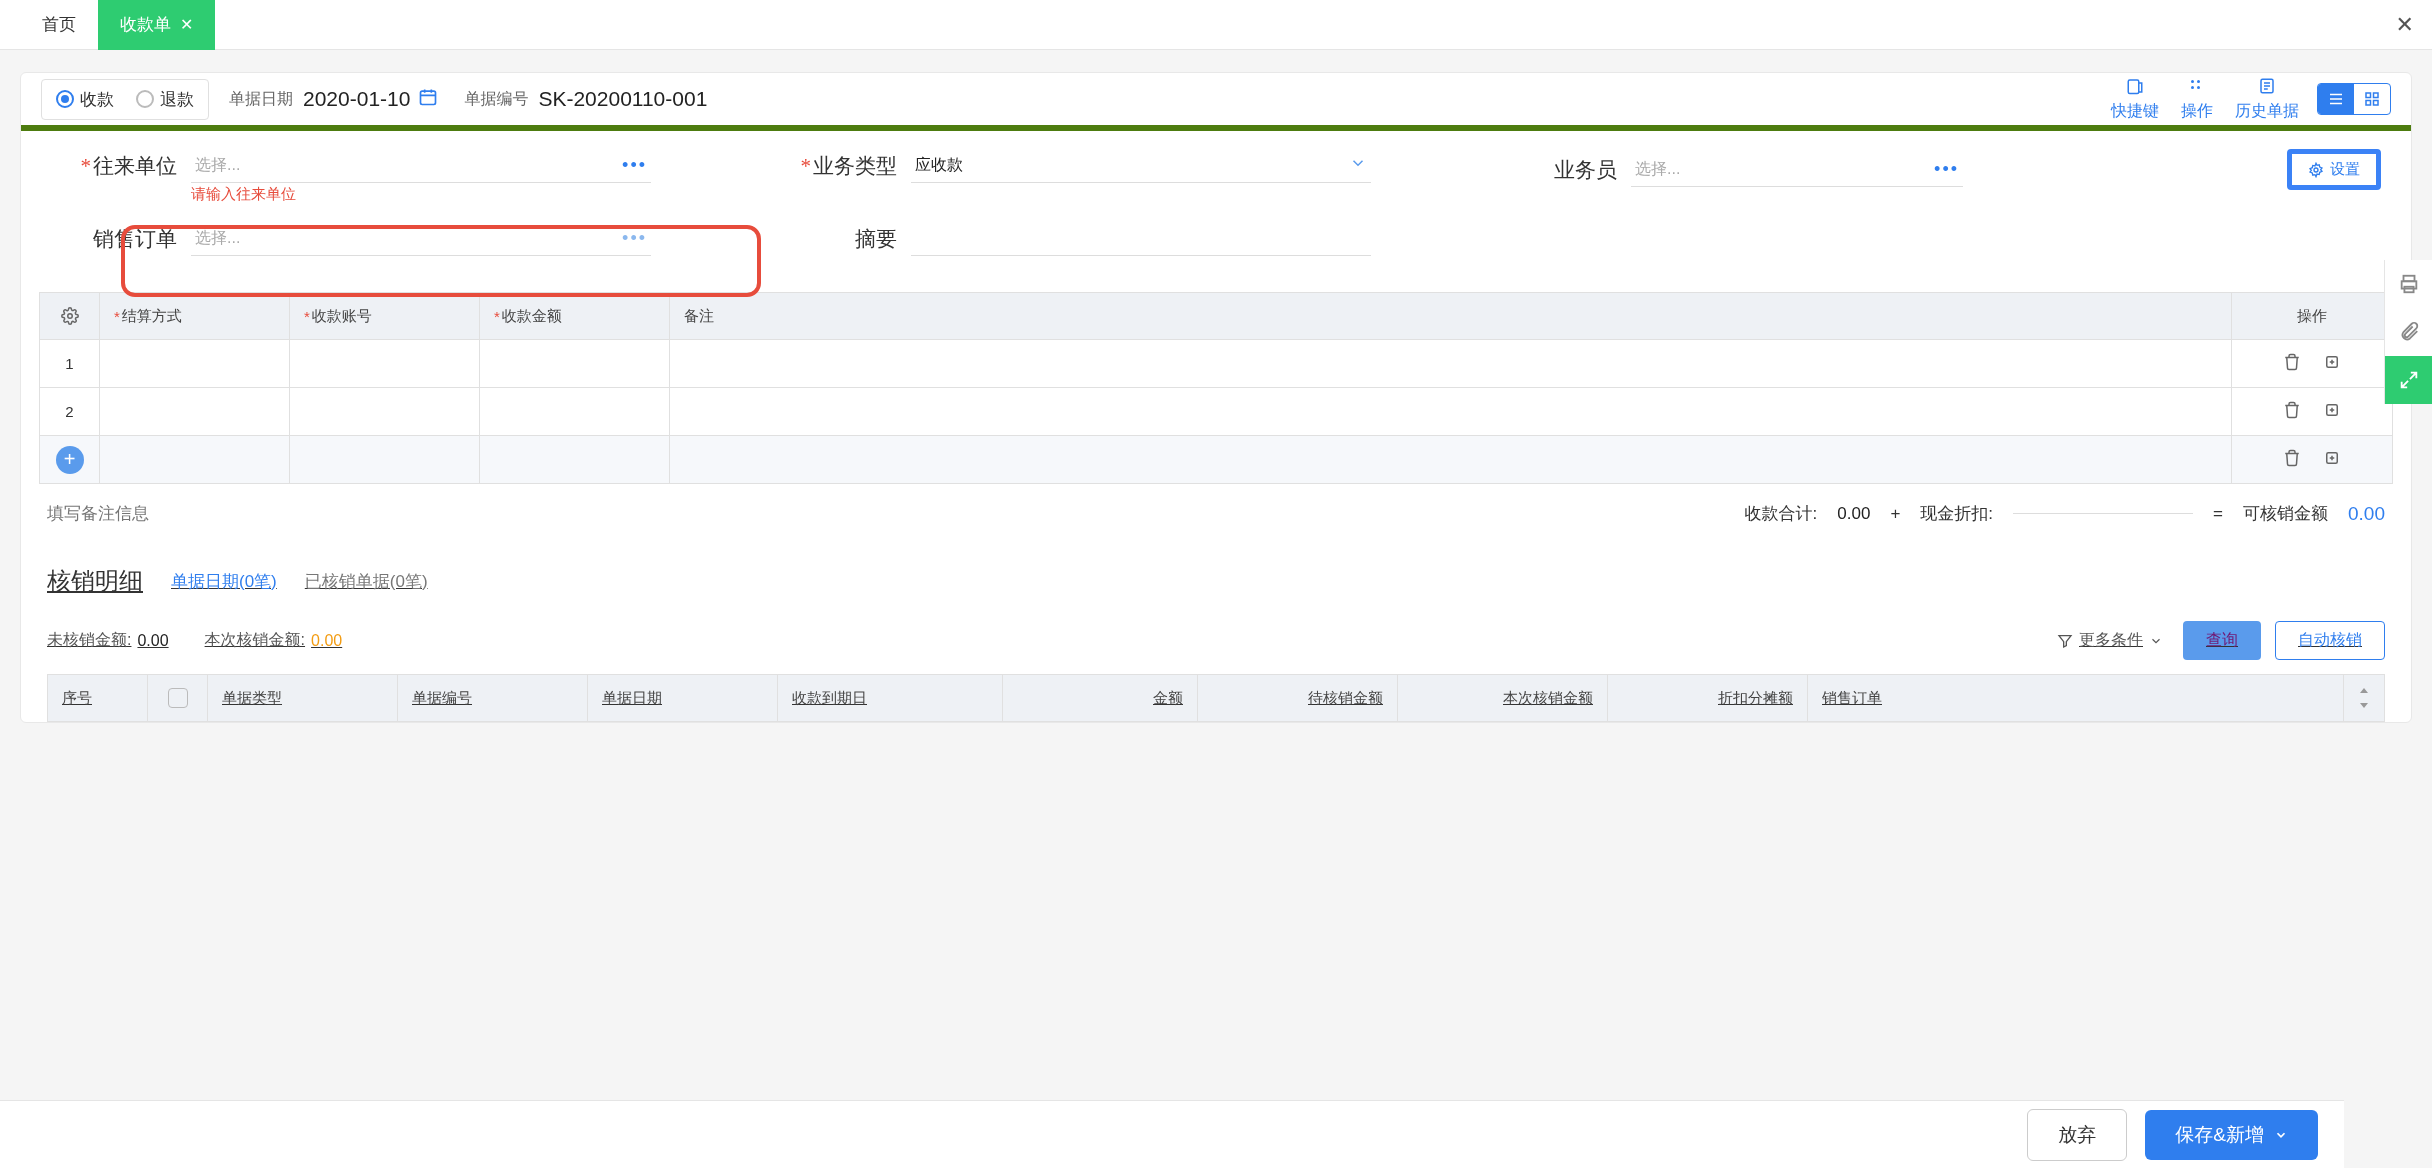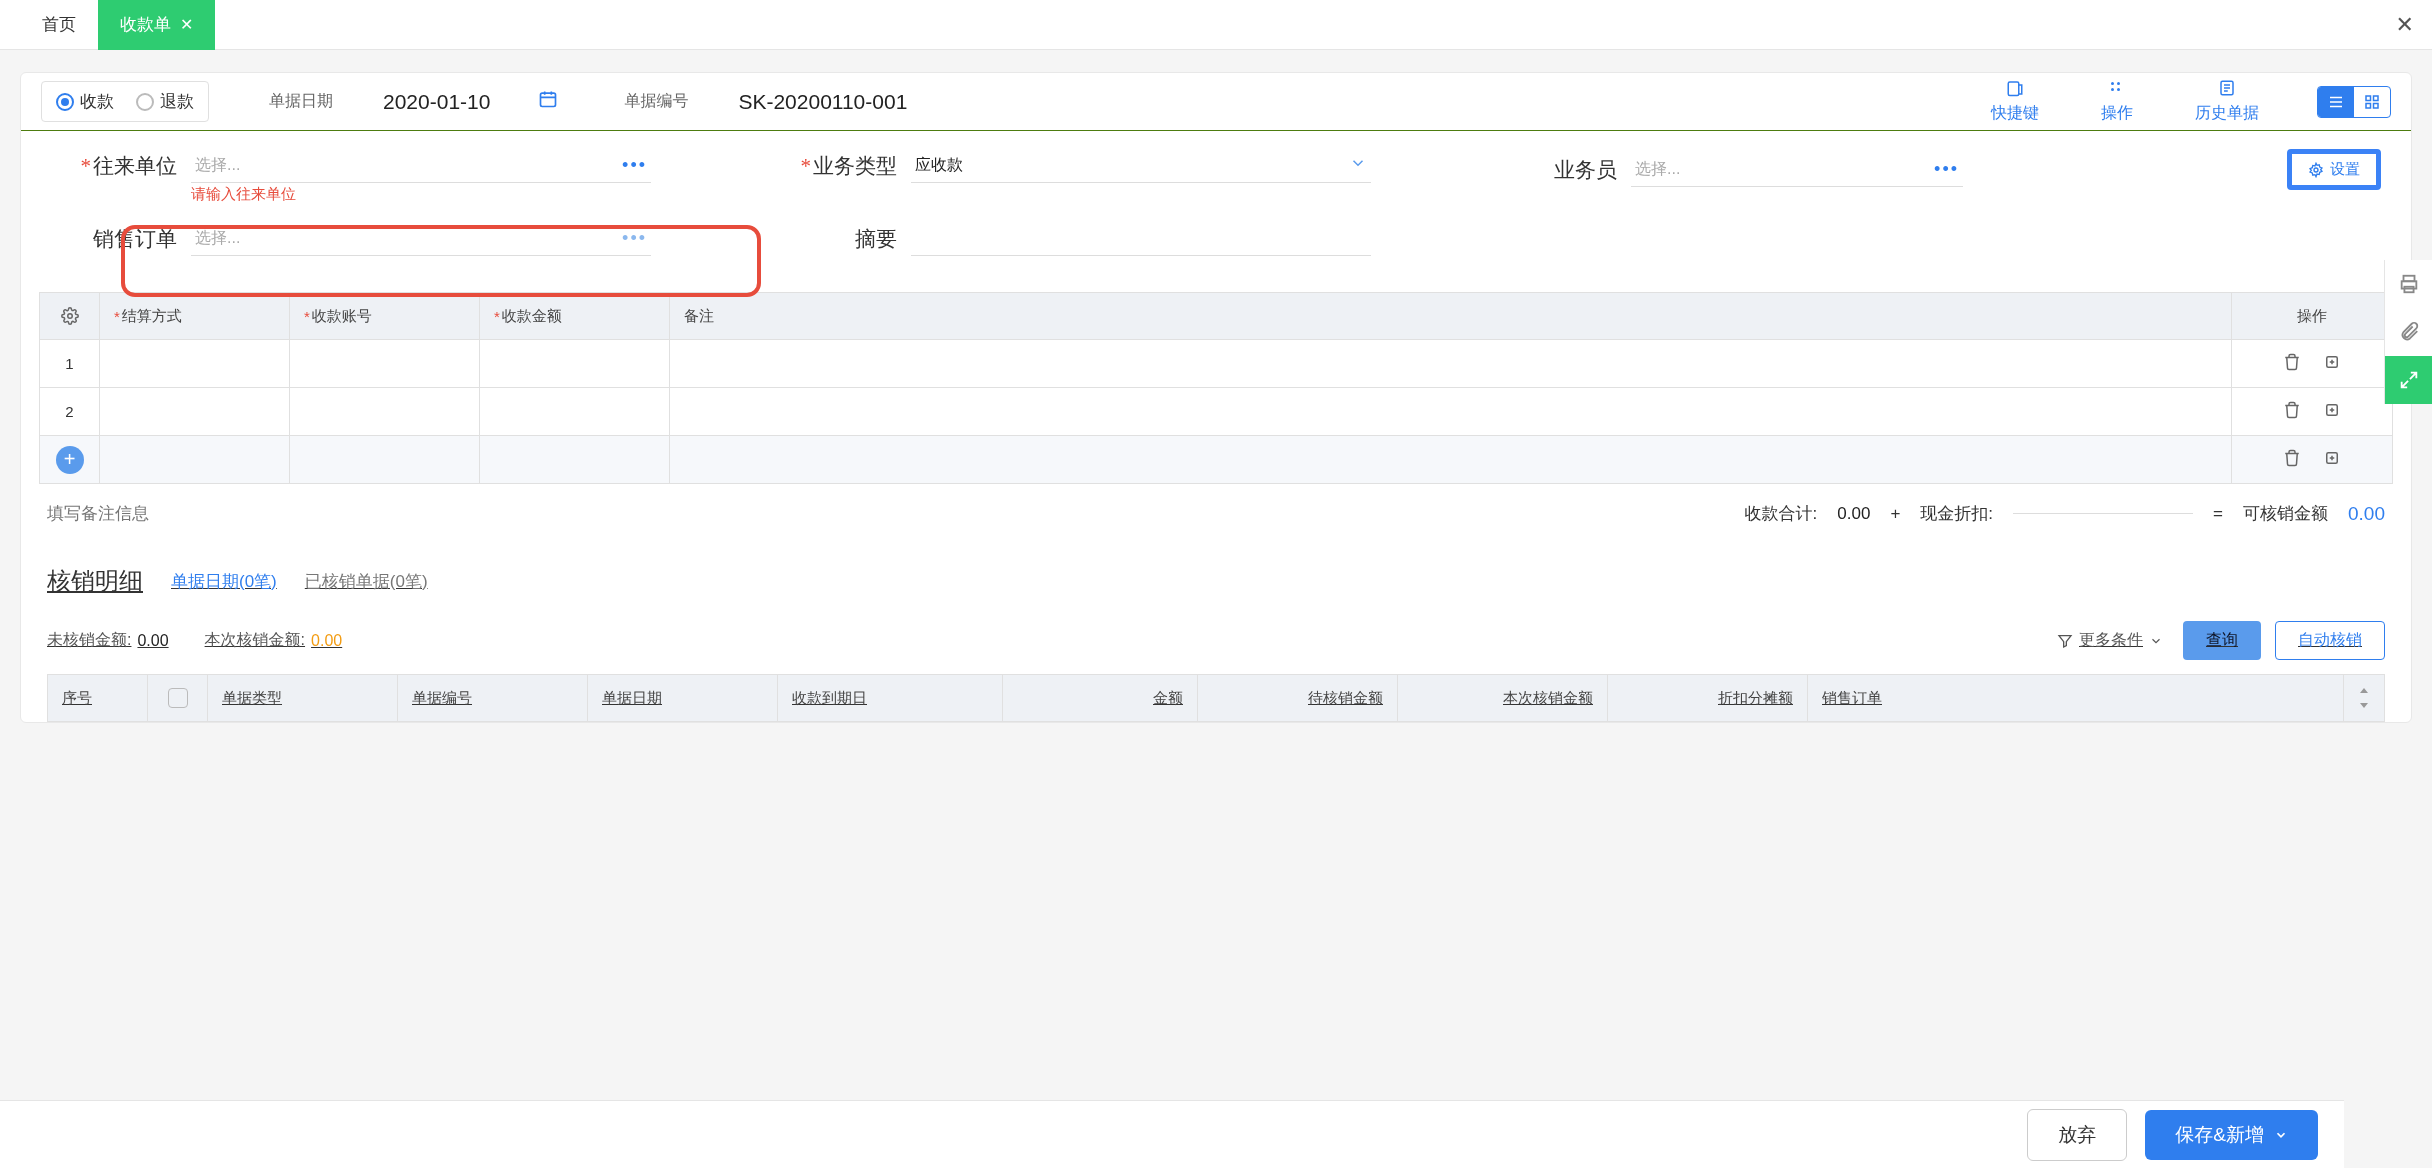--- a/index.html
+++ b/index.html
@@ -12,21 +12,21 @@
     .tab { padding: 0 22px; height: 50px; display: flex; align-items: center; font-size: 17px; cursor: pointer; }
     .tab-active { background: #2ecc71; color: #fff; display: flex; align-items: center; gap: 9px; }
     .tab-close { font-size: 16px; color: #fff; }
     .tabs-close-all { position: absolute; right: 18px; font-size: 22px; cursor: pointer; color: #555; }
     
     
     .main { padding: 22px 20px 0 20px; }
     .card { background: #fff; border: 1px solid #e8e8e8; border-radius: 6px; padding: 0; }
     
     
-    .header-row { display: flex; align-items: center; height: 58px; padding: 0 20px; border-bottom: 1px solid #4d7c0f; gap: 40px; }
+    .header-row { display: flex; align-items: center; height: 58px; padding: 0 20px; border-bottom: 6px solid #4d7c0f; }
     .radio-group { display: flex; align-items: center; gap: 22px; border: 1px solid #e0e0e0; border-radius: 4px; padding: 8px 14px; margin-right: 20px; }
     .radio { display: flex; align-items: center; gap: 6px; cursor: pointer; font-size: 17px; }
     .radio-circle { width: 18px; height: 18px; border: 2px solid #bbb; border-radius: 50%; display: inline-flex; align-items: center; justify-content: center; }
     .radio-checked .radio-circle { border-color: #2f7eee; }
     .radio-checked .radio-dot { width: 8px; height: 8px; background: #2f7eee; border-radius: 50%; }
     .hdr-label { font-size: 16px; color: #666; margin-right: 10px; }
     .hdr-value { font-size: 21px; color: #222; margin-right: 8px; }
     .date-icon { color: #2f7eee; margin-right: 26px; font-size: 18px; }
     .hdr-spacer { flex: 1; }
     .hdr-action { display: flex; align-items: center; gap: 6px; margin-left: 22px; color: #2f7eee; font-size: 16px; cursor: pointer; flex-direction: column; }
@@ -86,21 +86,21 @@
     .wo-tab.active { color: #2f7eee; }
     .wo-tab:not(.active) { color: #777; }
     
     .wo-filter { display: flex; align-items: center; font-size: 16px; margin-bottom: 14px; }
     .wo-filter .lbl { color: #555; margin-right: 6px; }
     .wo-filter .val { color: #222; margin-right: 36px; }
     .wo-filter .val-orange { color: #f39c12; }
     .wo-filter .spacer { flex: 1; }
     .wo-more { display: flex; align-items: center; gap: 6px; color: #555; cursor: pointer; margin-right: 20px; }
     .btn { border-radius: 4px; padding: 8px 22px; font-size: 16px; cursor: pointer; border: 1px solid transparent; }
-    .btn-primary { background: #5a9bec; color: #0f172a; }
+    .btn-primary { background: #5a9bec; color: #701a75; }
     .btn-outline { border-color: #2f7eee; color: #2f7eee; background: #fff; margin-left: 14px; }
     
     .table2 { border: 1px solid #e0e0e0; }
     .table2 .thead { display: flex; background: #eef1f5; height: 46px; }
     .table2 .th { border-right: 1px solid #e0e0e0; display: flex; align-items: center; padding: 0 14px; font-size: 15px; color: #444; }
     .table2 .th:last-child { border-right: none; }
     .t2-seq { width: 100px; }
     .t2-chk { width: 60px; justify-content: center; }
     .t2-type { width: 190px; }
     .t2-no { width: 190px; }

